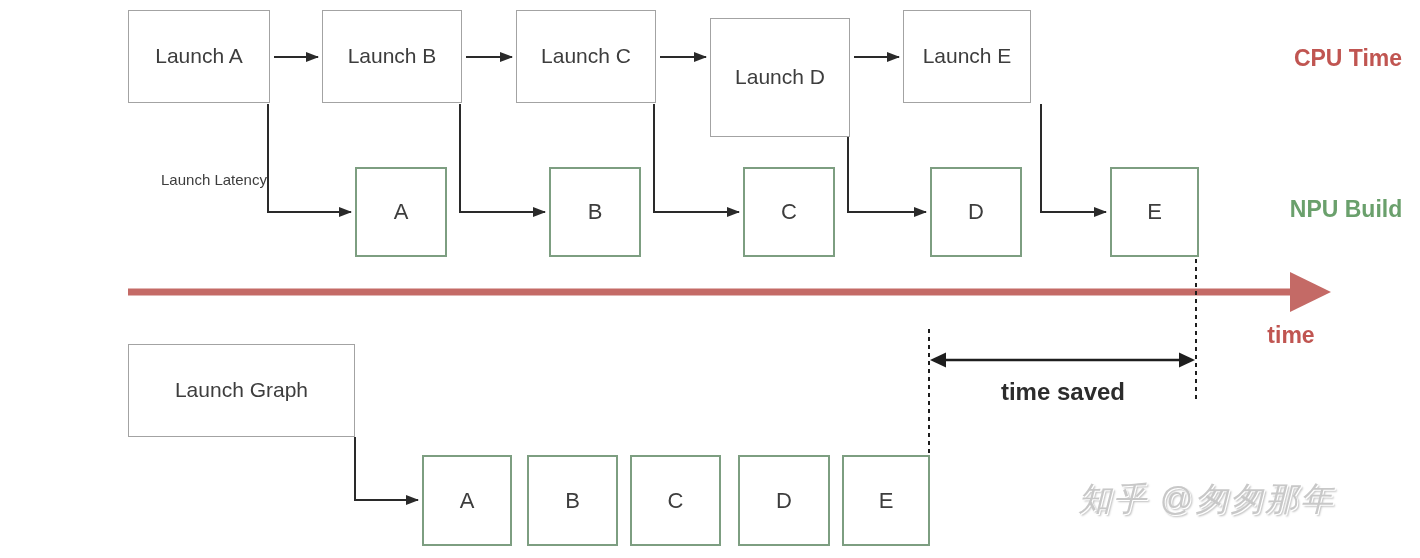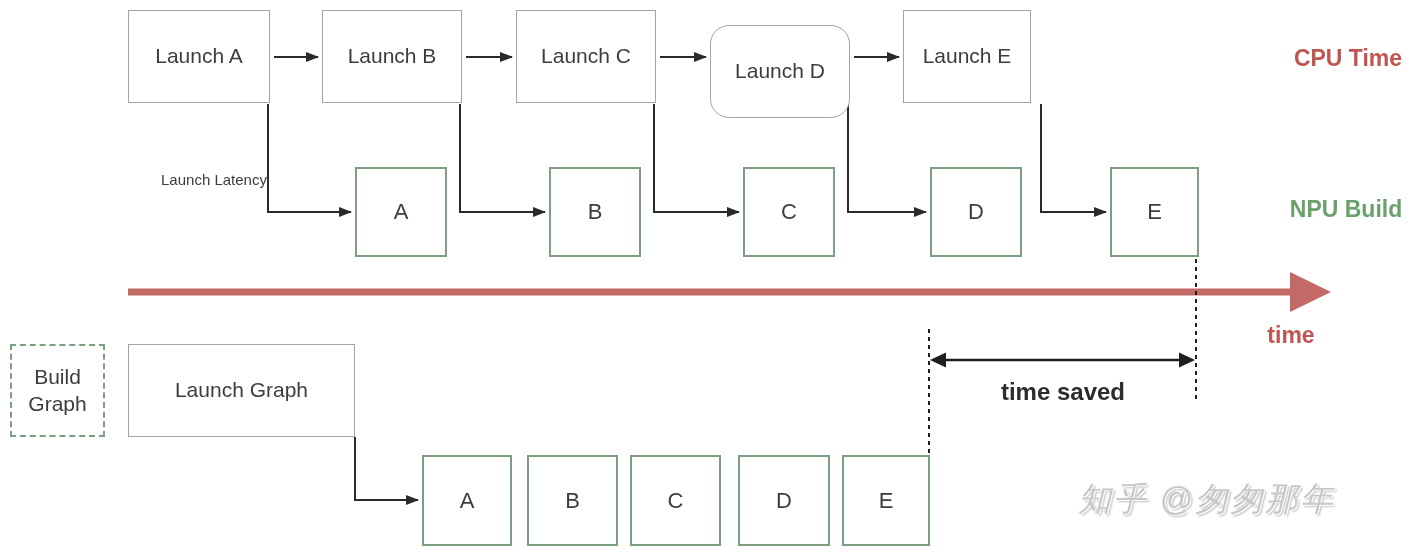--- a/index.html
+++ b/index.html
@@ -32,21 +32,21 @@
   }
   .box-red   { border: 1px solid #a3a3a3; }
   .box-green { border: 2px solid #7d9e81; }
   .box-green-dashed { border: 2px dashed #7d9e81; }
   .small-box { font-size: 22px; }
 
   
   .cpu-a { left: 128px; top: 10px; width: 142px; height: 93px; }
   .cpu-b { left: 322px; top: 10px; width: 140px; height: 93px; }
   .cpu-c { left: 516px; top: 10px; width: 140px; height: 93px; }
-  .cpu-d { left: 710px; top: 25px; width: 140px; height: 93px; border-radius: 19px; }
+  .cpu-d { left: 710px; top: 18px; width: 140px; height: 119px; }
   .cpu-e { left: 903px; top: 10px; width: 128px; height: 93px; }
 
   
   .npu-a { left: 355px;  top: 167px; width: 92px; height: 90px; }
   .npu-b { left: 549px;  top: 167px; width: 92px; height: 90px; }
   .npu-c { left: 743px;  top: 167px; width: 92px; height: 90px; }
   .npu-d { left: 930px;  top: 167px; width: 92px; height: 90px; }
   .npu-e { left: 1110px; top: 167px; width: 89px; height: 90px; }
 
   
@@ -177,23 +177,20 @@
   <div class="box box-green small-box npu-d">
     <span>D</span>
   </div>
   <div class="box box-green small-box npu-e">
     <span>E</span>
   </div>
   <div class="axis-label npu-time-label">NPU Build</div>
 
   <div class="time-label">time</div>
 
-  <div class="box box-green-dashed build-graph">
-    <span>Build Graph</span>
-  </div>
   <div class="box box-red launch-graph">
     <span>Launch Graph</span>
   </div>
 
   <div class="box box-green small-box g-a">
     <span>A</span>
   </div>
   <div class="box box-green small-box g-b">
     <span>B</span>
   </div>

